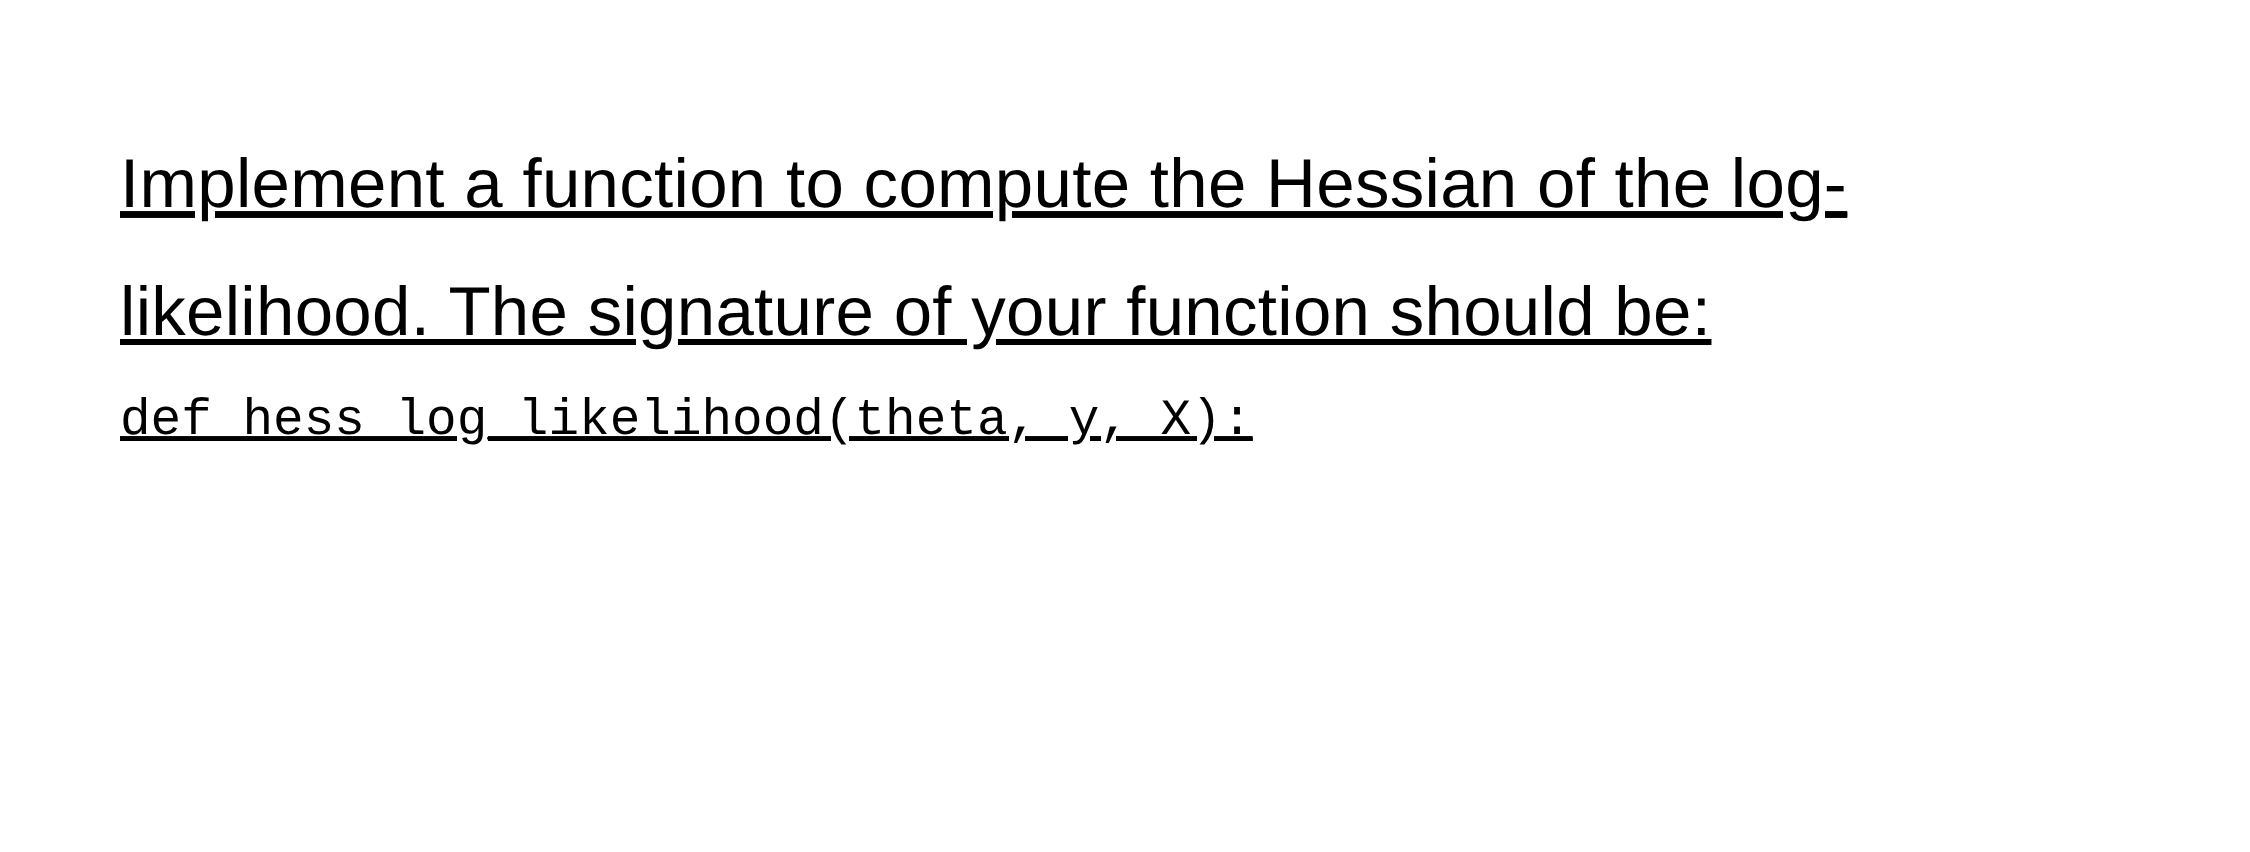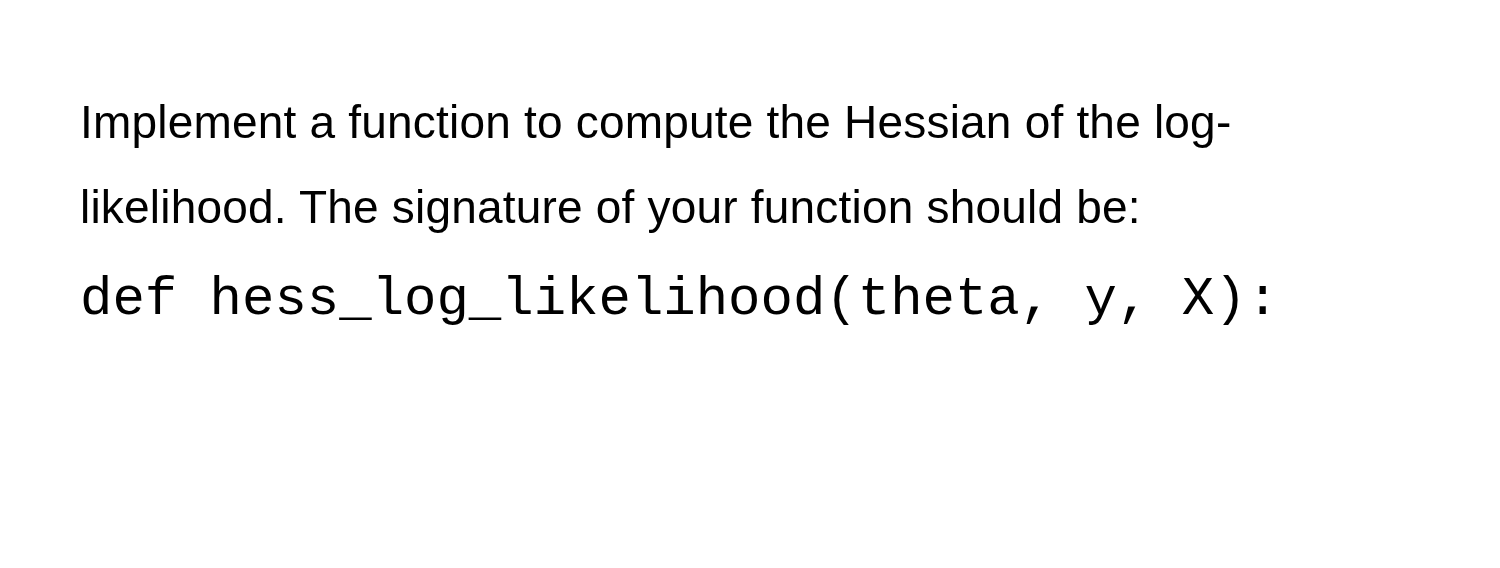--- a/index.html
+++ b/index.html
@@ -1,39 +1,40 @@
 <!DOCTYPE html>
 <html><head>
   <meta charset="utf-8">
   <style>
     * {
       margin: 0;
       padding: 0;
       box-sizing: border-box;
+      text-decoration: underline;
     }
     body {
       width: 1500px;
       height: 568px;
       background: #ffffff;
       font-family: -apple-system, BlinkMacSystemFont, "Segoe UI", Helvetica, Arial, sans-serif;
       color: #000000;
       padding: 80px 80px 0 80px;
     }
     .content {
       width: 100%;
     }
     .instruction-text {
       font-size: 46px;
       line-height: 1.85;
       font-weight: 400;
       letter-spacing: 0.2px;
     }
     .code-line {
       font-family: "Courier New", Courier, monospace;
-      font-size: 54px;
+      font-size: 34px;
       line-height: 1.85;
       font-weight: 400;
       letter-spacing: 0px;
     }
   </style>
 </head>
 <body>
 
 <div class="content">
   <p class="instruction-text">Implement a function to compute the Hessian of the log-likelihood. The signature of your function should be:</p>

